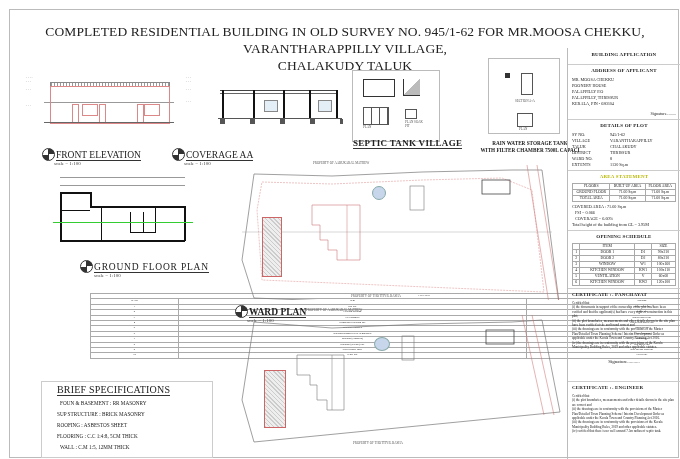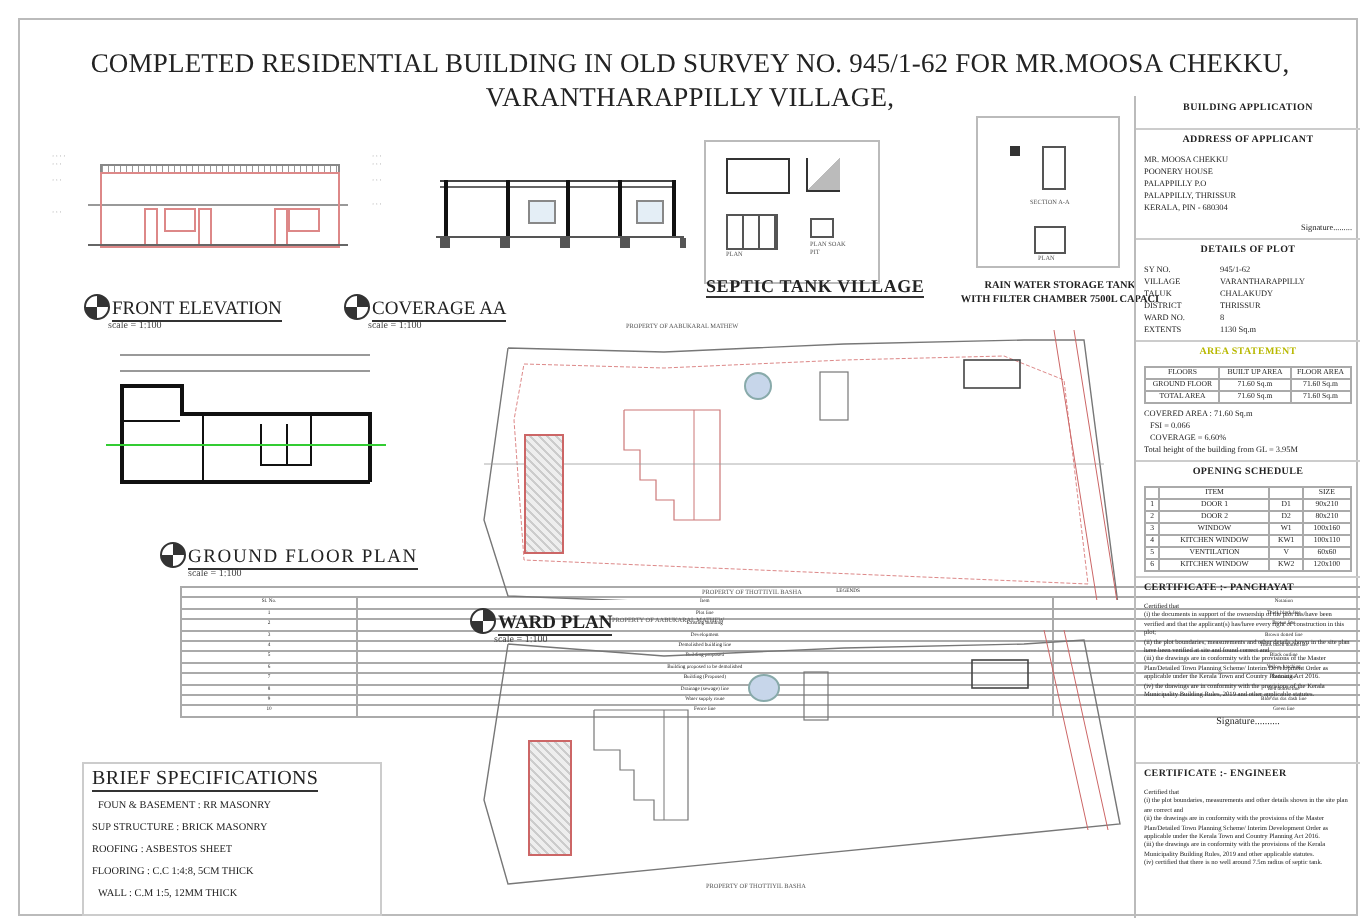--- a/index.html
+++ b/index.html
@@ -32,20 +32,21 @@
   .legend{position:absolute;left:80px;top:283px;width:100px;font-size:3px;}
   .tiny{font-size:3.2px;color:#555;white-space:nowrap;}
 </style>
 </head>
 <body>
 
 <div class="sheet">
 
   <div class="title">
     <span>COMPLETED RESIDENTIAL  BUILDING  IN  OLD SURVEY NO. 945/1-62  FOR MR.MOOSA CHEKKU, VARANTHARAPPILLY VILLAGE,</span><br>
+    <span>CHALAKUDY TALUK</span>
   </div>
 
   <div>
     <div class="abs tiny" style="left:16px;top:66px;line-height:4px;">· · · ·<br>· · ·<br><br>· · ·<br><br><br><br>· · ·</div>
     <div class="box-thin" style="left:40px;top:72px;width:118px;height:3px;background:repeating-linear-gradient(90deg,#999 0 0.6px,transparent 0.6px 3px);"></div>
     <div class="line" style="left:34px;top:92px;width:130px;height:0.6px;"></div>
     <div class="box-thin red" style="left:40px;top:76px;width:118px;height:36px;border-color:#dcc;"></div>
     <div class="box-thin red" style="left:62px;top:94px;width:5px;height:17px;"></div>
     <div class="box-thin red" style="left:72px;top:94px;width:14px;height:10px;"></div>
     <div class="box-thin red" style="left:89px;top:94px;width:5px;height:17px;"></div>
@@ -109,21 +110,21 @@
     <div class="wall" style="left:80px;top:196px;width:95px;height:1.5px;"></div>
     <div class="wall" style="left:174px;top:196px;width:1.5px;height:35px;"></div>
     <div class="wall" style="left:50px;top:230px;width:125px;height:1.5px;"></div>
     <div class="wall" style="left:91px;top:196px;width:1px;height:34px;"></div>
     <div class="wall" style="left:120px;top:202px;width:1px;height:20px;"></div>
     <div class="wall" style="left:133px;top:202px;width:1px;height:20px;"></div>
     <div class="wall" style="left:145px;top:196px;width:1px;height:26px;"></div>
     <div class="wall" style="left:120px;top:222px;width:26px;height:1px;"></div>
     <div class="abs" style="left:43px;top:212px;width:140px;height:0.6px;background:#3c3;"></div>
   </div>
-  <div class="abs" style="left:70px;top:258px;">
+  <div class="abs" style="left:70px;top:246px;">
     <span class="compass"></span><span class="lbl" style="font-size:9.5px;letter-spacing:.8px;border-bottom:0.6px solid #333;">GROUND FLOOR PLAN</span>
     <div class="scale" style="margin-left:14px;margin-top:-1px;">scale = 1:100</div>
   </div>
 
   <table class="t legend" style="font-size:2.6px;line-height:4.4px;">
     <tbody>
         <tr>
           <th colspan="3">LEGENDS</th>
         </tr>
     <tr>
@@ -177,21 +178,21 @@
           <td>Blue dot dot dash line</td>
         </tr>
     <tr>
           <td>10</td>
           <td>Fence line</td>
           <td>Green line</td>
         </tr>
   </tbody>
     </table>
 
-  <div class="spec" style="left:31px;top:371px;border:0.5px solid #ccc;padding:2px 4px 4px;">
+  <div class="spec" style="left:31px;top:371px;border:0.5px solid #ccc;padding:2px 15px 4px;">
     <h3 style="border-bottom:0.6px solid #333;display:inline-block;">BRIEF SPECIFICATIONS</h3>
     <div style="padding-left:3px;">FOUN &amp; BASEMENT  :  RR MASONRY</div>
     <div>SUP STRUCTURE  :  BRICK MASONRY</div>
     <div>ROOFING  :  ASBESTOS SHEET</div>
     <div>FLOORING  :  C.C 1:4:8, 5CM THICK</div>
     <div style="padding-left:3px;">WALL  :  C.M 1:5, 12MM THICK</div>
   </div>
 
   <div>
     <div class="abs tiny" style="left:303px;top:151px;">PROPERTY OF AABUKARAL MATHEW</div>

